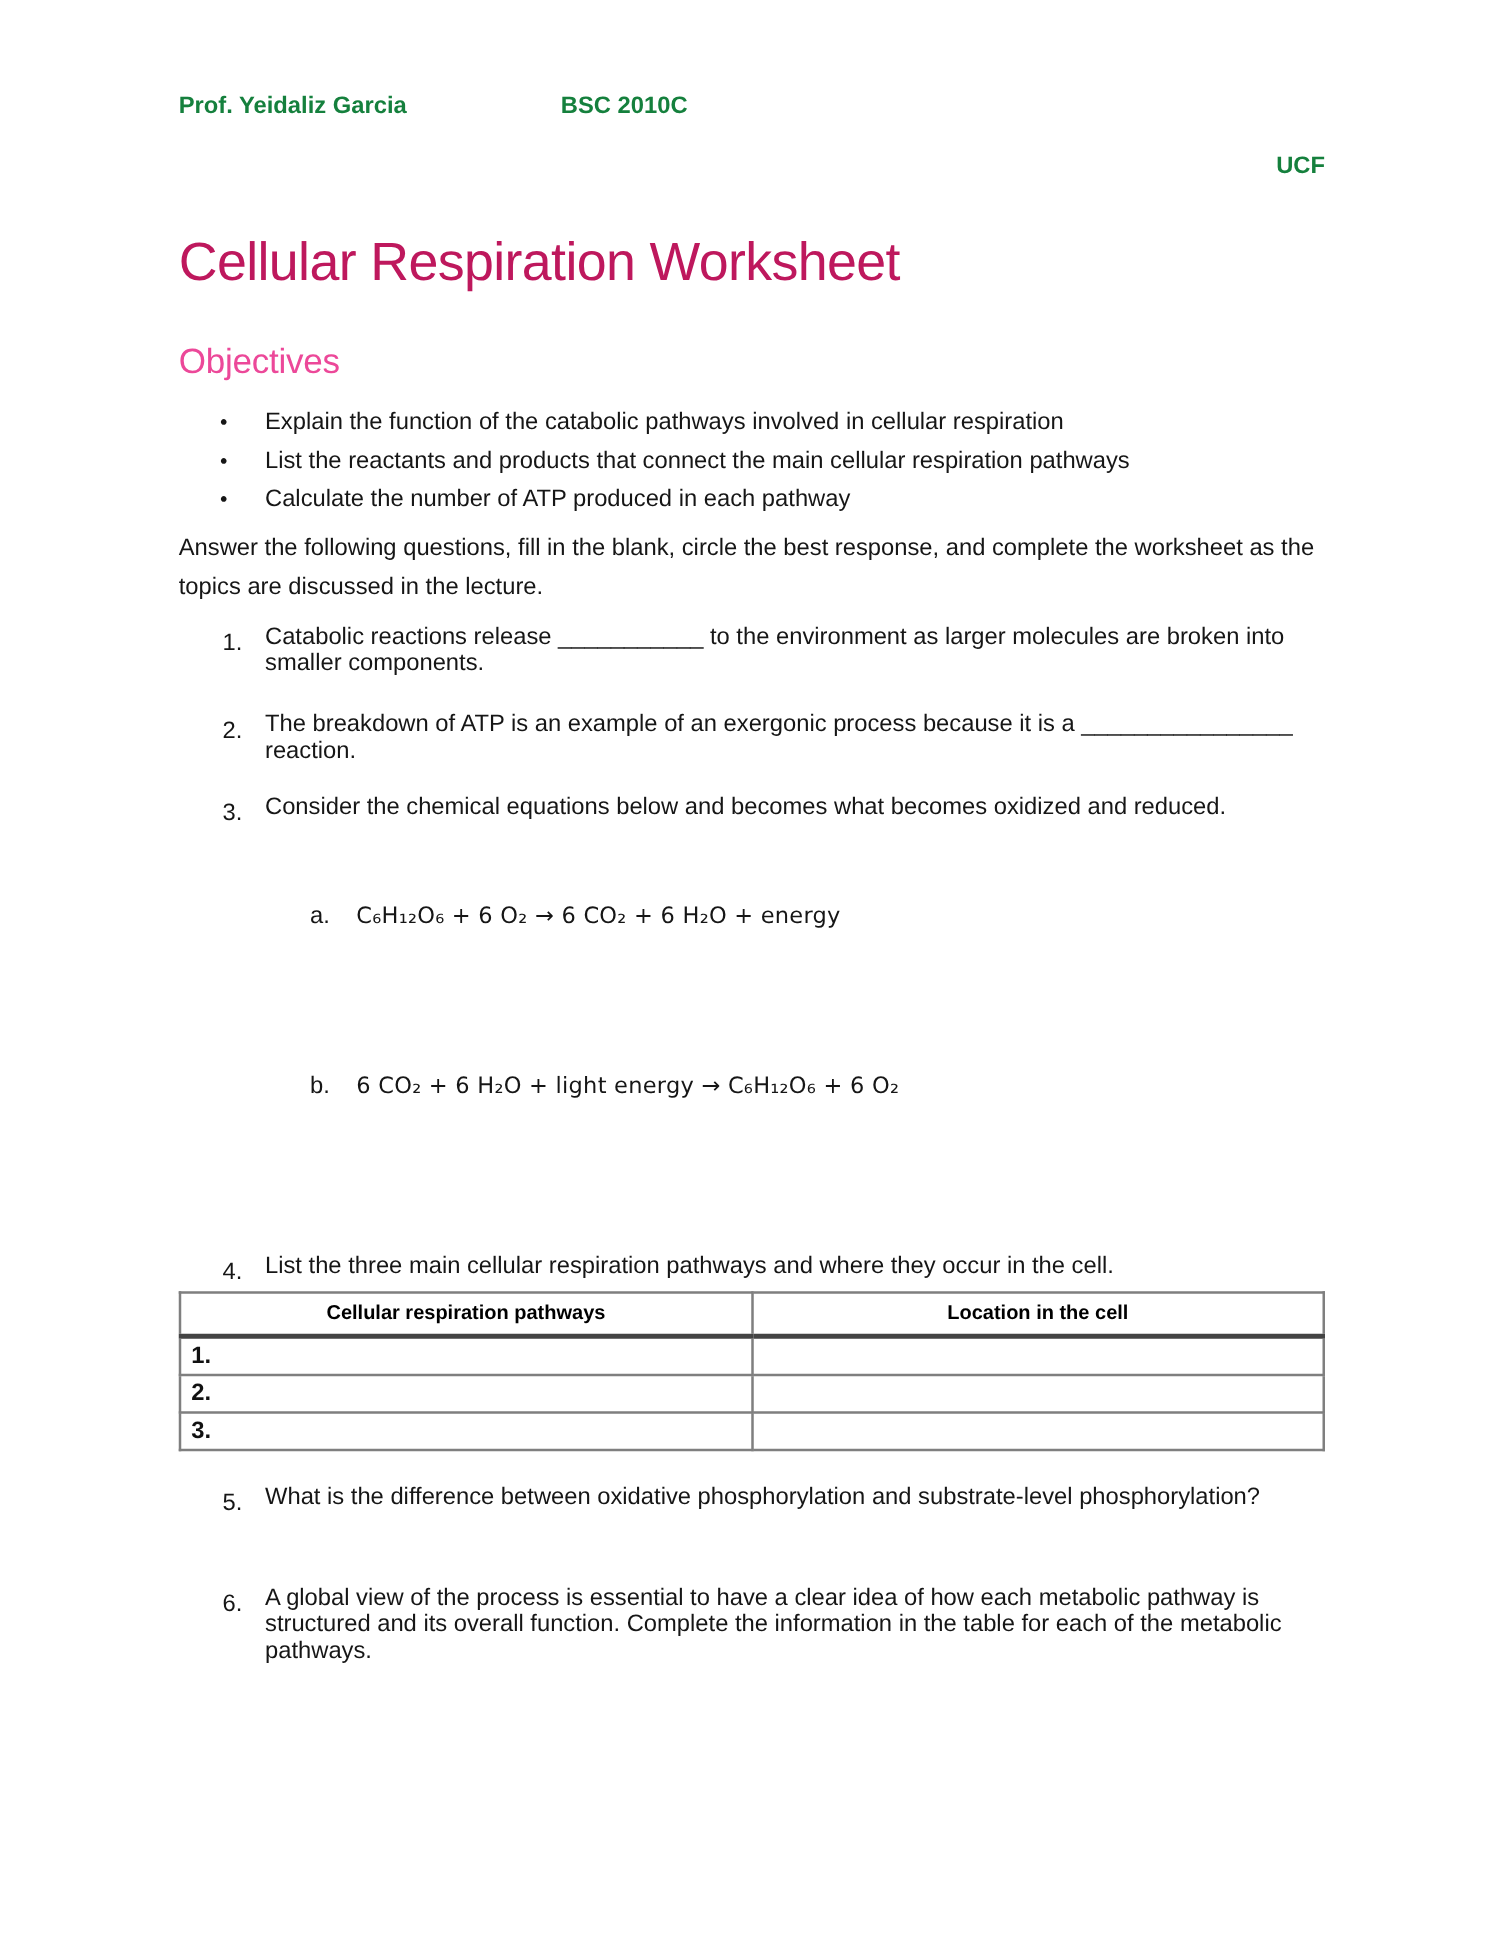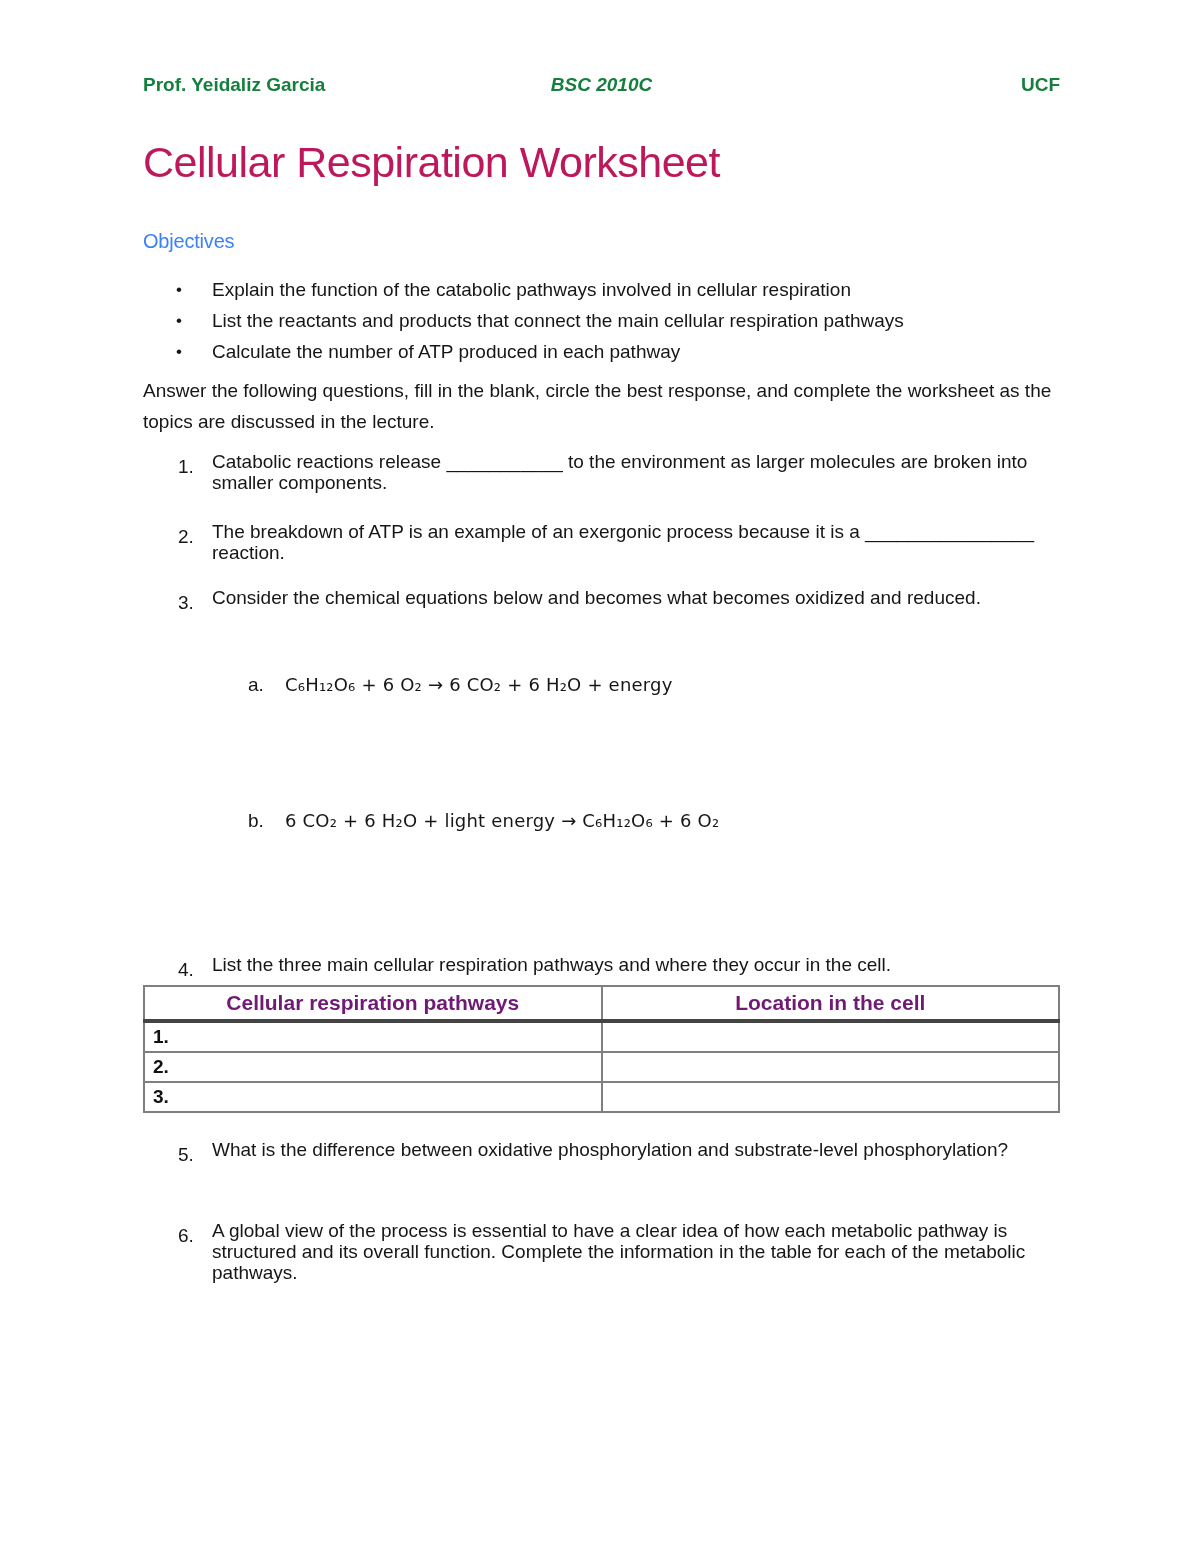--- a/index.html
+++ b/index.html
@@ -7,32 +7,32 @@
     width:1200px;height:1553px;
     font-family:"Liberation Sans",sans-serif;
     color:#161616;
     -webkit-font-smoothing:antialiased;
   }
   .page{padding:74px 140px 0 143px;}
 
   
   .doc-header{display:flex;font-size:19px;font-weight:600;line-height:22px;color:#15803d;}
   .doc-header .h-left{flex:1;text-align:left;}
-  .doc-header .h-center{flex:1;text-align:center;font-style:italic;}
-  .doc-header .h-right{flex:1;text-align:right;}
+  .doc-header .h-center{flex:1;}
+  .doc-header .h-right{flex:1;text-align:right;margin-top:48px;}
 
   
   .doc-title{
     margin:40px 0 0 0;
     font-size:43px;font-weight:300;letter-spacing:-0.5px;
     color:#be185d;line-height:52px;
   }
   .section-heading{
-    margin:0;font-weight:400;color:#3b82f6;
-    font-size:20px;line-height:34px;letter-spacing:-0.2px;
+    margin:0;font-weight:400;color:#ec4899;
+    font-size:28px;line-height:34px;letter-spacing:-0.2px;
   }
   .heading-objectives{margin-top:36px;}
   .heading-instructions{margin-top:20px;}
 
   
   .bullets{margin:16px 0 0 0;padding:0 0 0 69px;list-style:none;}
   .bullets li{position:relative;font-size:19px;line-height:31px;}
   .bullets li .bullet-glyph{position:absolute;left:-36px;top:0;font-size:17px;}
 
   
@@ -56,22 +56,22 @@
   .eq-a{margin-top:52px;}
   .eq-b{margin-top:106px;}
 
   
   .pathways-table{
     width:100%;border-collapse:collapse;margin-top:0;
     border:2px solid #7f7f7f;table-layout:fixed;
   }
   .pathways-table th{
     border:2px solid #7f7f7f;border-bottom:4px solid #444444;
-    font-size:21px;font-weight:700;text-align:center;
-    padding:3px 6px;height:26px;color:#701a75;
+    font-size:16px;font-weight:700;text-align:center;
+    padding:3px 6px;height:26px;color:#000000;
   }
   .pathways-table td{
     border:2px solid #7f7f7f;font-size:19px;font-weight:700;
     text-align:left;vertical-align:middle;padding:1px 8px;height:26px;color:#111;
   }
 </style>
 </head>
 <body>
 
 <div class="page">

